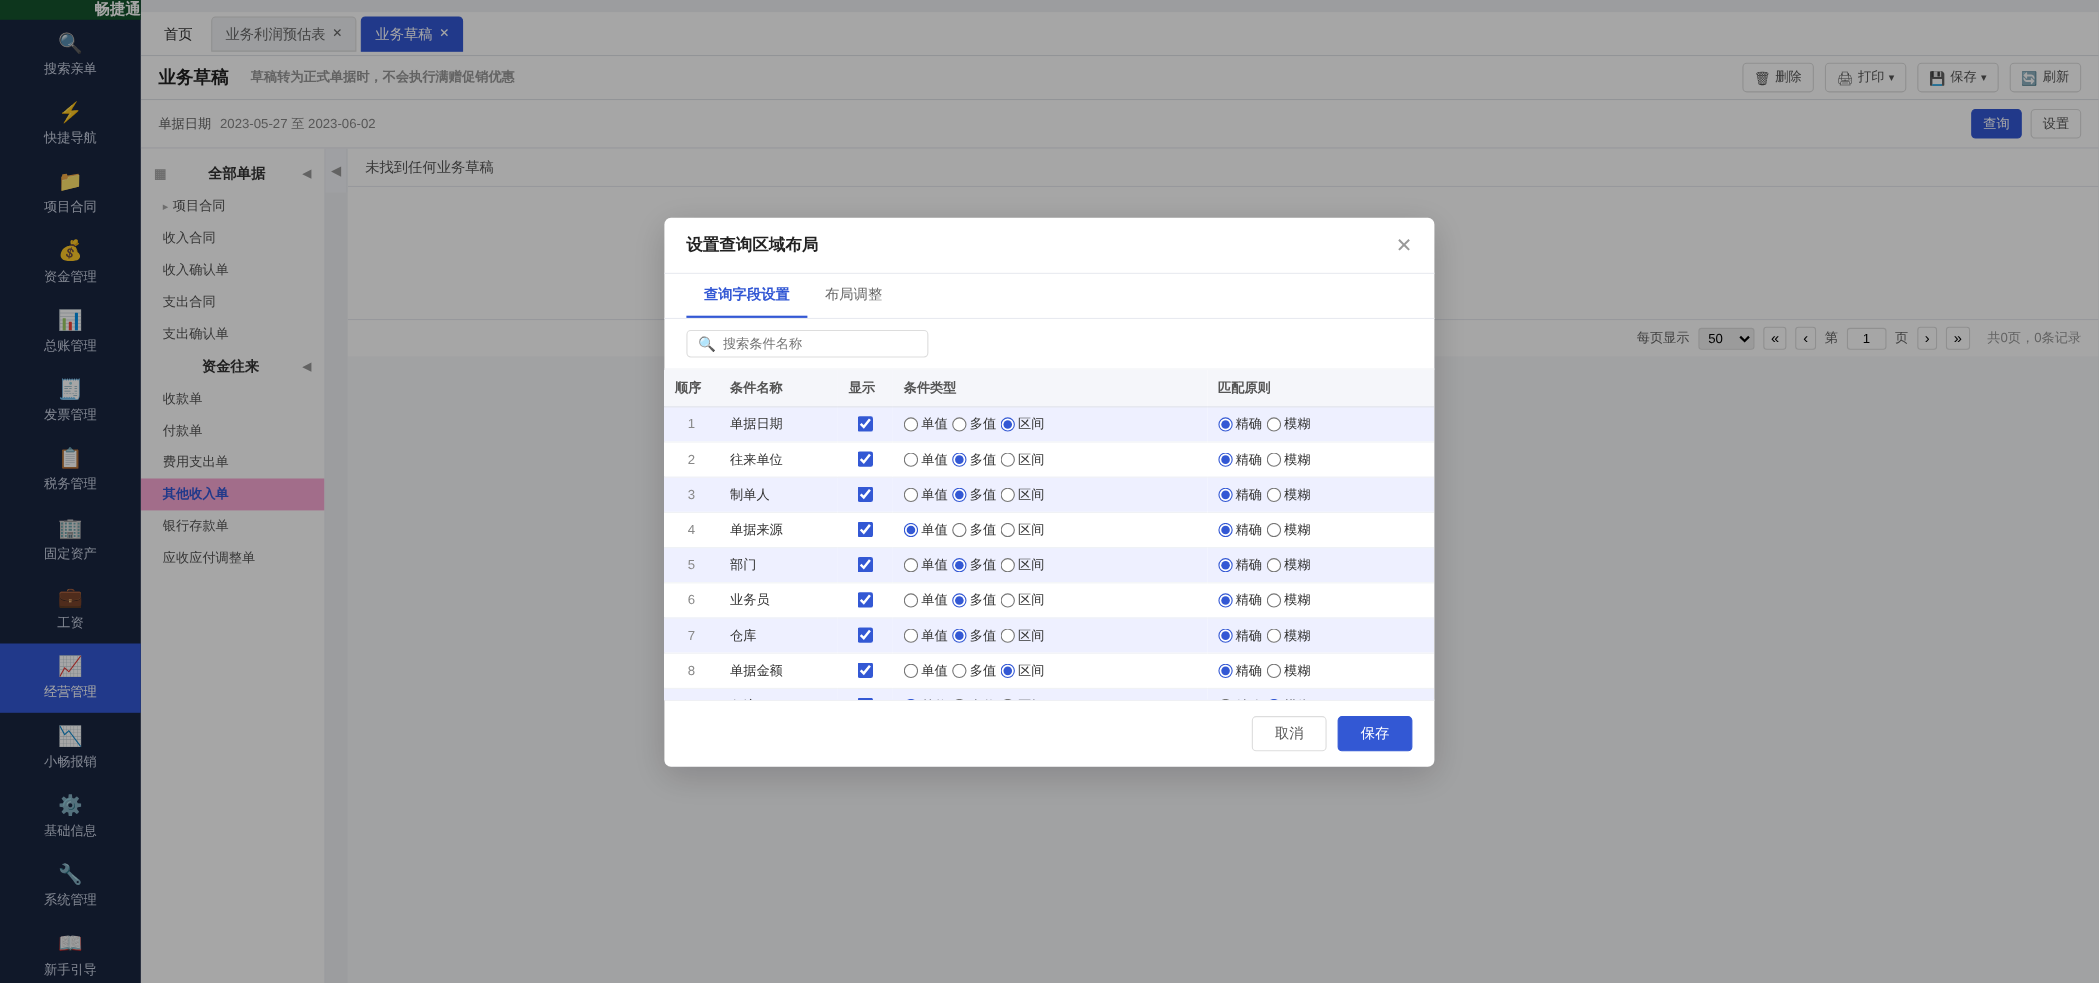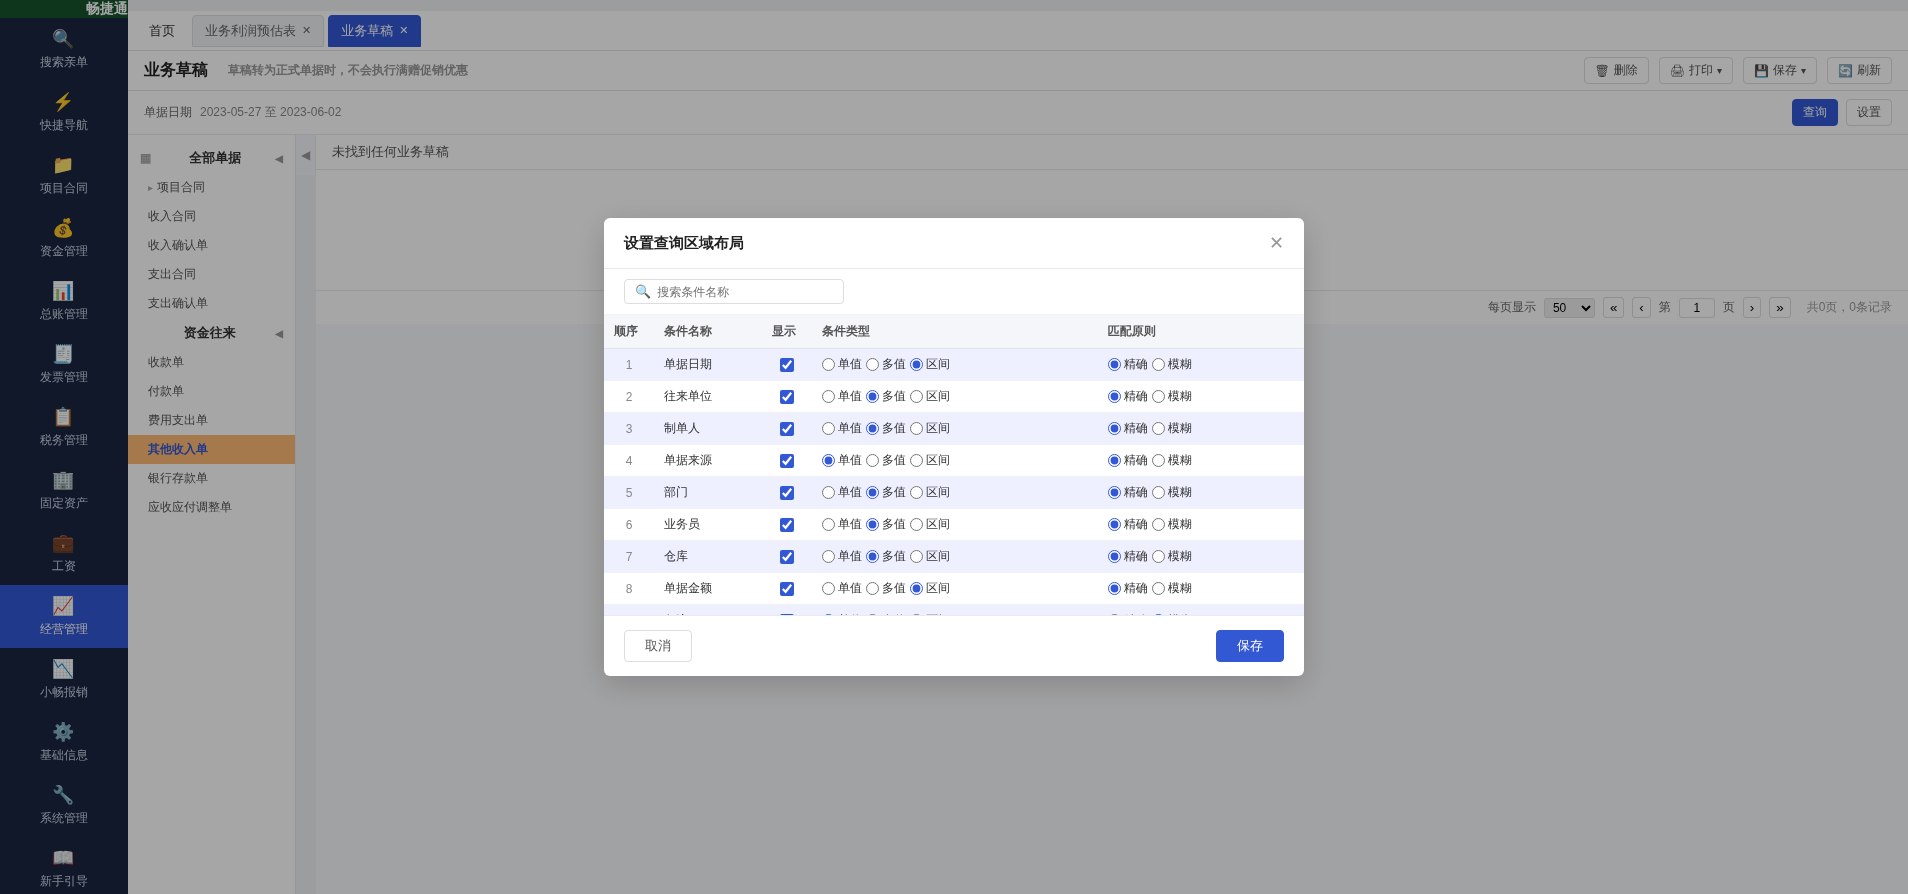--- a/index.html
+++ b/index.html
@@ -43,21 +43,21 @@
     .date-range { font-size: 12px; color: #888; }
 
     
     .content { display: flex; flex: 1; overflow: hidden; }
 
     
     .left-nav { width: 168px; background: #fff; border-right: 1px solid #e8eaf0; padding: 8px 0; overflow-y: auto; flex-shrink: 0; }
     .nav-section { display: flex; align-items: center; justify-content: space-between; padding: 6px 12px; font-size: 13px; font-weight: bold; color: #333; cursor: pointer; }
     .nav-section .arrow { font-size: 10px; color: #999; }
     .nav-item { padding: 6px 16px 6px 20px; font-size: 12px; color: #555; cursor: pointer; }
-    .nav-item.active { background: #fdba74; color: #3358d4; font-weight: bold; }
+    .nav-item.active { background: #f9a8d4; color: #3358d4; font-weight: bold; }
     .nav-collapse-btn { display: flex; align-items: center; justify-content: center; width: 20px; height: 40px; background: #f5f6fa; border-right: 1px solid #e8eaf0; cursor: pointer; color: #999; font-size: 12px; }
 
     
     .table-area { flex: 1; overflow: auto; background: #f8f9fb; }
     .table-toolbar { display: flex; align-items: center; padding: 8px 16px; background: #fff; border-bottom: 1px solid #e8eaf0; gap: 8px; }
     .table-body { background: #fff; }
     .empty-tip { display: flex; align-items: center; justify-content: center; padding: 60px; color: #aaa; font-size: 14px; }
 
     
     .status-bar { display: flex; align-items: center; justify-content: flex-end; padding: 6px 16px; background: #fff; border-top: 1px solid #e8eaf0; font-size: 12px; color: #666; gap: 8px; }
@@ -89,21 +89,21 @@
     .modal-table tr:nth-child(even) { background: #fff; }
     .modal-table tr.highlighted { background: #eef0ff !important; }
 
     
     .radio-group { display: flex; gap: 4px; align-items: center; }
     .radio-item { display: flex; align-items: center; gap: 3px; font-size: 12px; cursor: pointer; }
     .radio-item input[type="radio"] { accent-color: #3358d4; cursor: pointer; }
     .checkbox-item input[type="checkbox"] { accent-color: #3358d4; width: 14px; height: 14px; cursor: pointer; }
 
     
-    .modal-footer { display: flex; align-items: center; justify-content: space-between; padding: 14px 20px; border-top: 1px solid #e8eaf0; gap: 10px; }
+    .modal-footer { display: flex; align-items: center; justify-content: flex-end; padding: 14px 20px; border-top: 1px solid #e8eaf0; gap: 10px; }
     .btn-cancel { padding: 6px 20px; font-size: 13px; border: 1px solid #ddd; border-radius: 4px; background: #fff; cursor: pointer; color: #555; }
     .btn-save { padding: 6px 20px; font-size: 13px; border: 1px solid #3358d4; border-radius: 4px; background: #3358d4; cursor: pointer; color: #fff; }
 
     
     .modal-table-wrap { max-height: 300px; overflow-y: auto; }
 
     
     .order-col { color: #888; text-align: center; }
   </style>
 </head>
@@ -279,20 +279,24 @@
     </div>
   </div>
 </div>
 
 <div class="modal-overlay">
   <div class="modal">
     <div class="modal-header">
       <span class="modal-title">设置查询区域布局</span>
       <span class="modal-close">✕</span>
     </div>
+    <div class="modal-tabs" id="modal-tabs-container">
+        <div class="modal-tab active">查询字段设置</div>
+        <div class="modal-tab">布局调整</div>
+      </div>
     <div class="modal-search">
       <div class="search-input-wrap">
         <span style="color:#aaa;">🔍</span>
         <input type="text" style="border: none; outline: none; font-size: 12px; width: 100%;" placeholder="搜索条件名称">
       </div>
     </div>
     <div class="modal-table">
       <div class="modal-table-wrap">
         <table>
           <thead>

